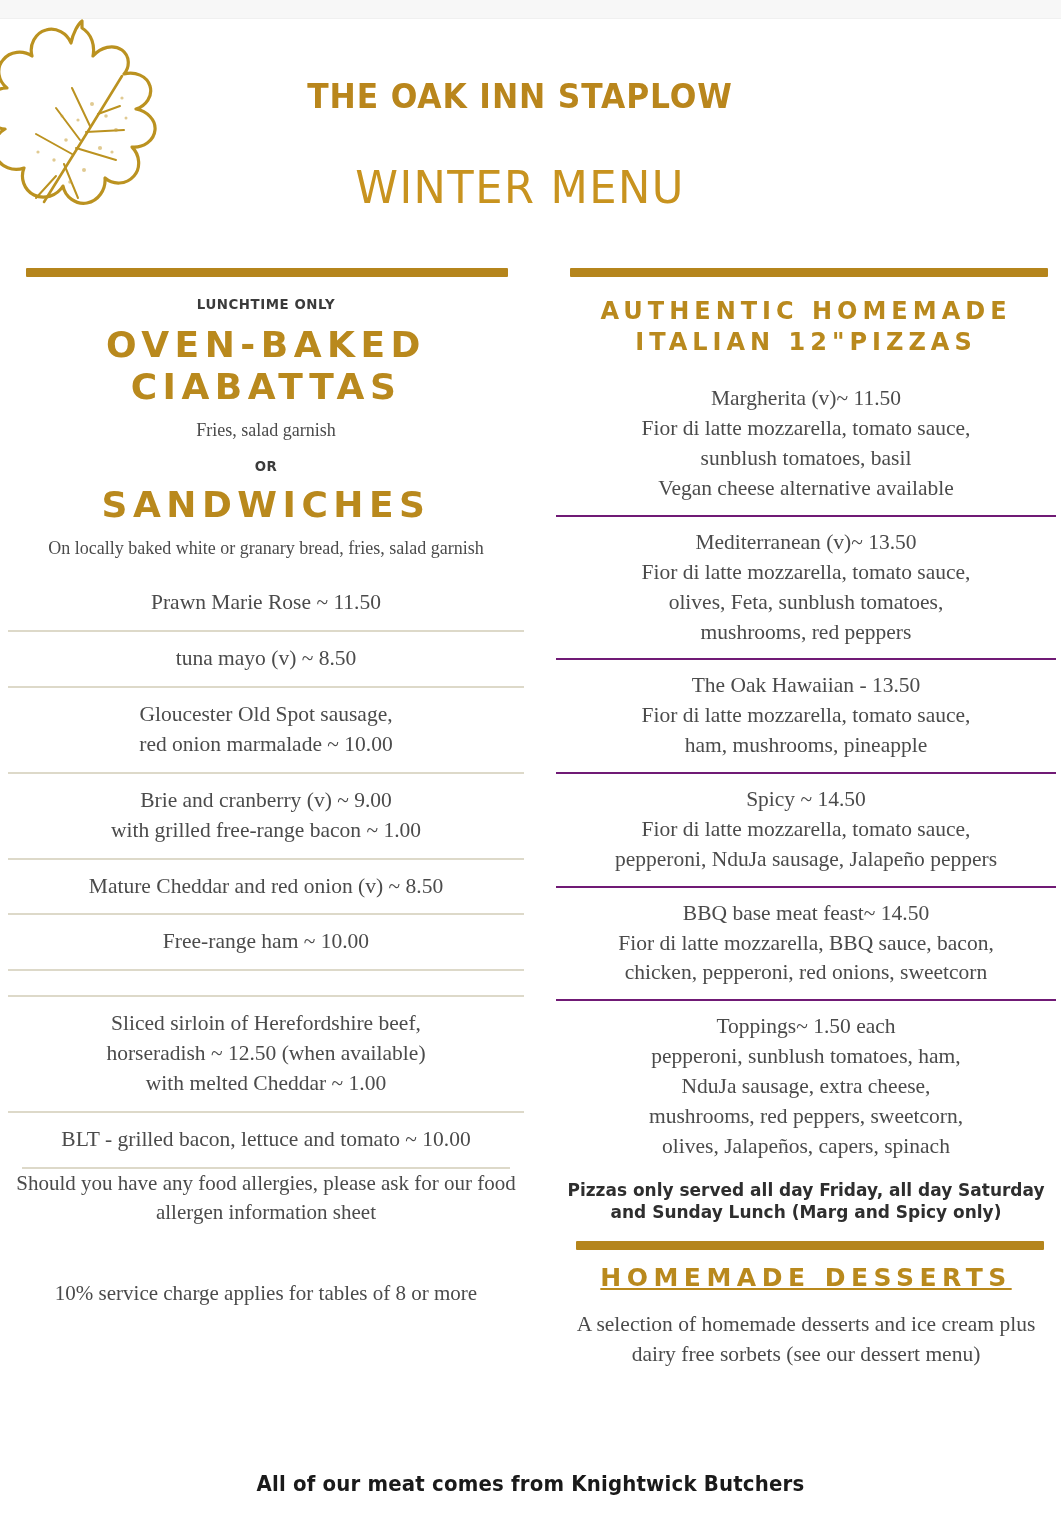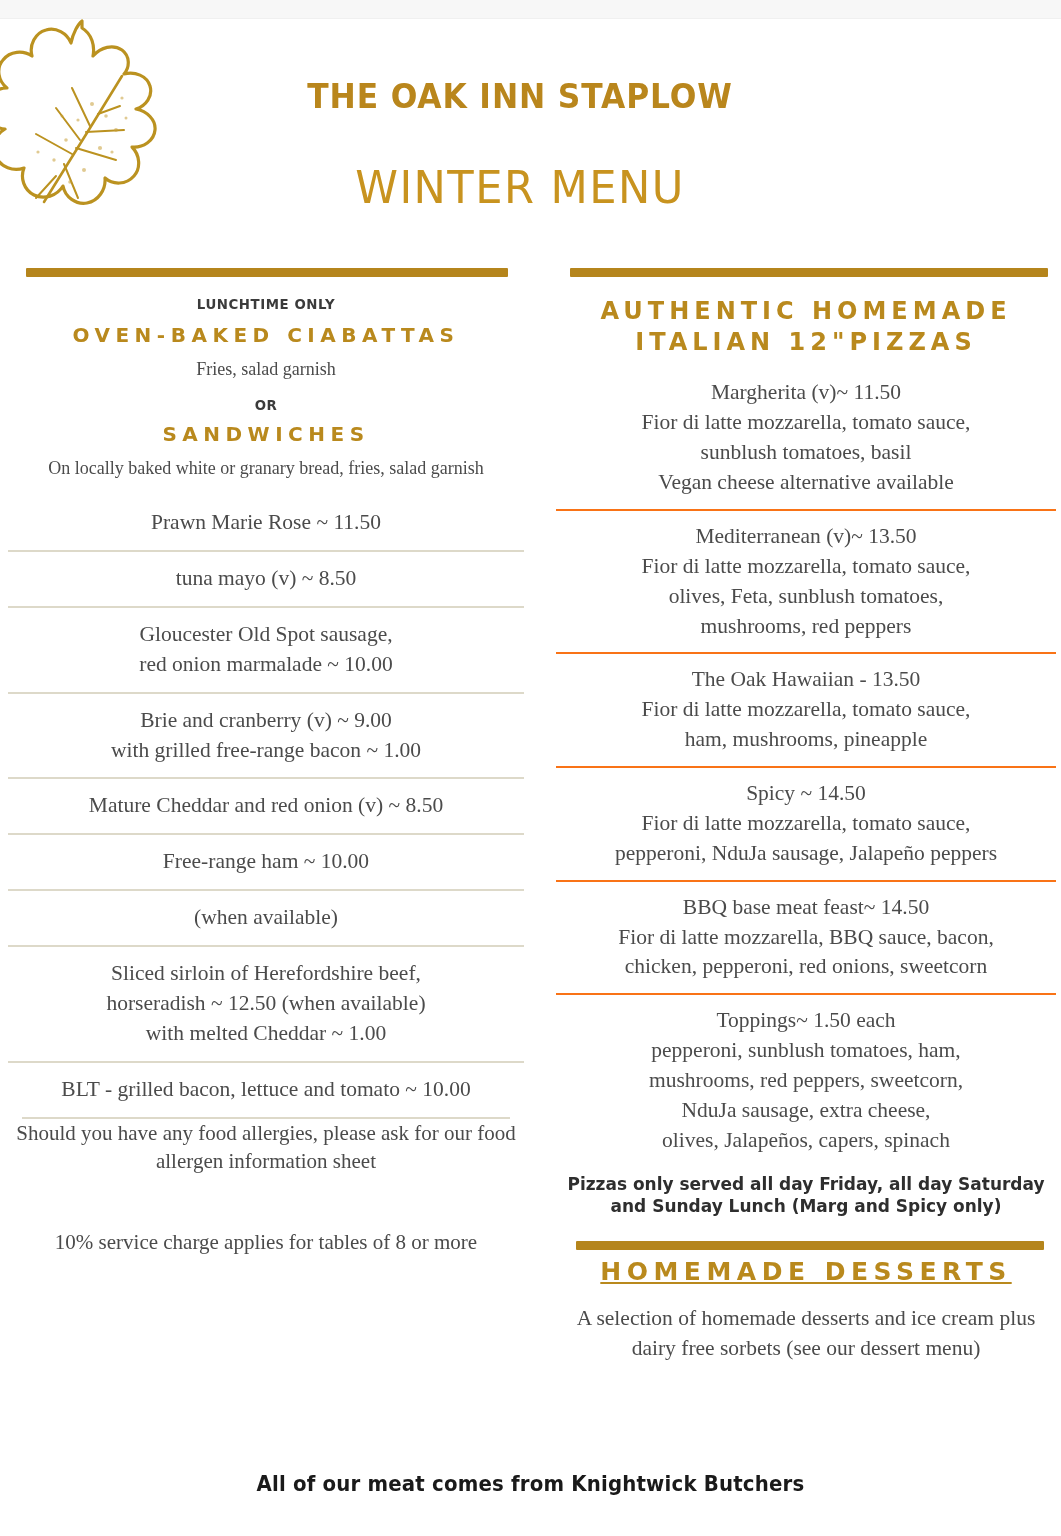--- a/index.html
+++ b/index.html
@@ -106,21 +106,21 @@
     font-size: 14.5px;
     letter-spacing: 0.6px;
     color: #3b3b3b;
     text-align: center;
     margin: 0;
     transform: scaleX(0.92);
   }
   .section-head {
     font-family: "DejaVu Sans", "Liberation Sans", sans-serif;
     font-weight: 700;
-    font-size: 20px;
+    font-size: 36px;
     letter-spacing: 5.5px;
     color: #b9891d;
     text-align: center;
     line-height: 1.18;
     margin: 12px 0 0 0;
   }
   .section-head.small-gap { margin-top: 10px; }
   .section-head.pizza {
     font-size: 24px;
     letter-spacing: 5px;
@@ -152,24 +152,24 @@
   }
   .item + .item { border-top: 2px solid #dedacb; }
   .item .ln { display: block; }
 
   .items.left-items { margin-top: 20px; }
   .items.left-items .item { padding: 12px 14px; }
   .items.left-items .item:first-child { padding-top: 8px; }
   .items.left-items .item + .item { border-top-color: #ddd9c9; }
 
   
-  .items.pizza-items { margin-top: 14px; }
+  .items.pizza-items { margin-top: 20px; }
   .items.pizza-items .item { padding: 11px 6px; }
   .items.pizza-items .item:first-child { padding-top: 6px; }
-  .items.pizza-items .item + .item { border-top: 2px solid #f97316; }
+  .items.pizza-items .item + .item { border-top: 2px solid #701a75; }
 
   .end-rule {
     border: 0;
     border-top: 2px solid #ddd9c9;
     margin: 0 14px;
   }
 
   .note {
     text-align: center;
     font-size: 21px;
@@ -310,21 +310,20 @@
         <span class="ln">Brie and cranberry (v) ~ 9.00</span>
         <span class="ln">with grilled free-range bacon ~ 1.00</span>
       </li>
       <li class="item">
         <span class="ln">Mature Cheddar and red onion (v) ~ 8.50</span>
       </li>
       <li class="item">
         <span class="ln">Free-range  ham ~ 10.00</span>
       </li>
       <li class="item">
-        <span class="ln">(when available)</span>
       </li>
       <li class="item">
         <span class="ln">Sliced sirloin of Herefordshire beef,</span>
         <span class="ln">horseradish  ~ 12.50 (when available)</span>
         <span class="ln">with melted Cheddar ~ 1.00</span>
       </li>
       <li class="item">
         <span class="ln">BLT - grilled bacon, lettuce and tomato ~ 10.00</span>
       </li>
     </ul>
@@ -371,22 +370,22 @@
         <span class="ln">pepperoni, NduJa sausage, Jalapeño peppers</span>
       </li>
       <li class="item">
         <span class="ln">BBQ base meat feast~ 14.50</span>
         <span class="ln">Fior di latte mozzarella, BBQ sauce, bacon,</span>
         <span class="ln">chicken, pepperoni, red onions, sweetcorn</span>
       </li>
       <li class="item">
         <span class="ln">Toppings~ 1.50 each</span>
         <span class="ln">pepperoni, sunblush tomatoes, ham,</span>
+        <span class="ln">NduJa sausage, extra cheese,</span>
         <span class="ln">mushrooms, red peppers, sweetcorn,</span>
-        <span class="ln">NduJa sausage, extra cheese,</span>
         <span class="ln">olives, Jalapeños, capers, spinach</span>
       </li>
     </ul>
 
     <p class="bold-note">
       <span class="ln">Pizzas only served all day Friday, all day Saturday</span>
       <span class="ln">and Sunday Lunch (Marg and Spicy only)</span>
     </p>
 
     <h3 class="section-head dessert">HOMEMADE DESSERTS</h3>

